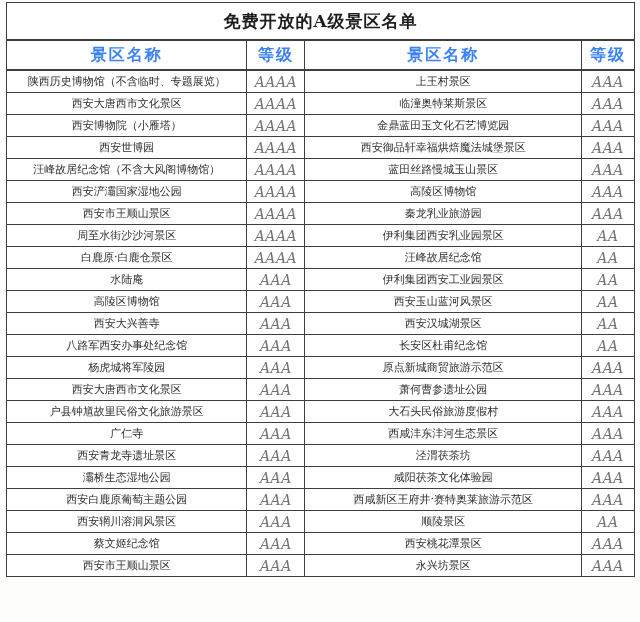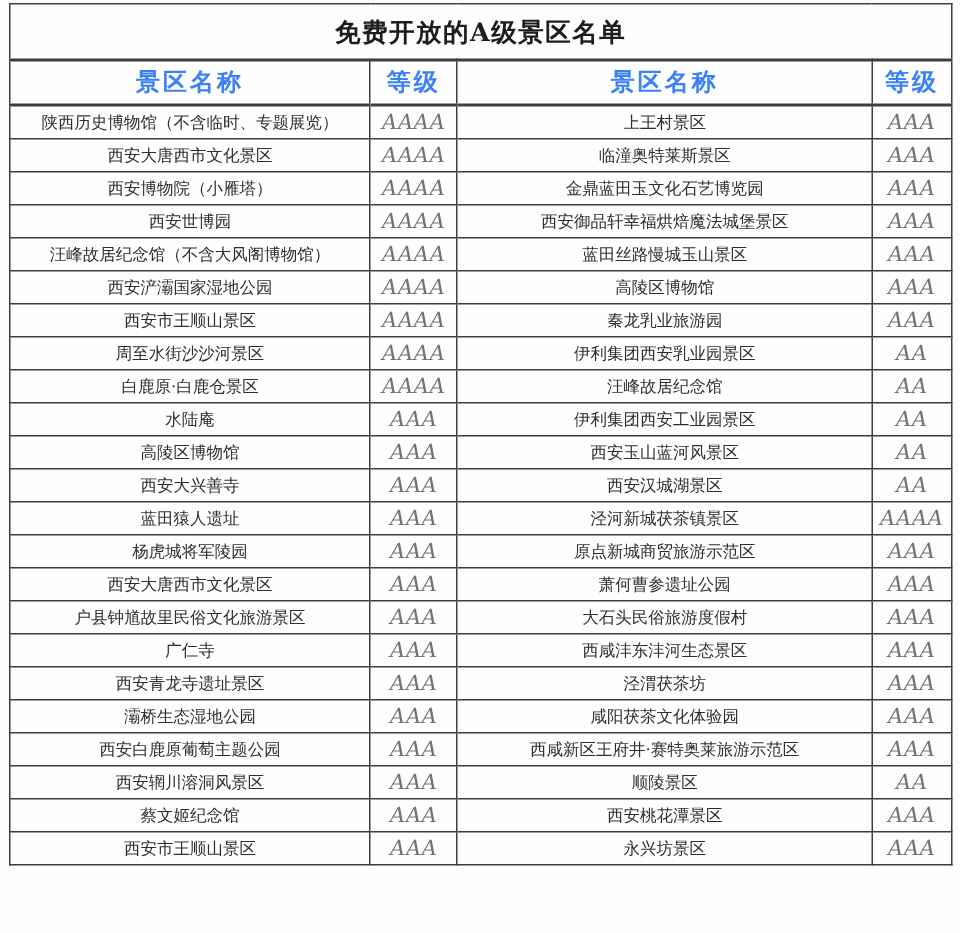--- a/index.html
+++ b/index.html
@@ -168,27 +168,27 @@
     <td class="grade">AA</td>
   </tr>
 
   <tr class="data-row">
     <td class="name">西安大兴善寺</td>
     <td class="grade">AAA</td>
     <td class="name">西安汉城湖景区</td>
     <td class="grade">AA</td>
   </tr>
 
-
-  <tr class="data-row">
-    <td class="name">蓝田猿人遗址</td>
-    <td class="grade">AAA</td>
-    <td class="name">泾河新城茯茶镇景区</td>
-    <td class="grade">AAAA</td>
-  </tr>
+  <tr class="data-row">
+    <td class="name">八路军西安办事处纪念馆</td>
+    <td class="grade">AAA</td>
+    <td class="name">长安区杜甫纪念馆</td>
+    <td class="grade">AA</td>
+  </tr>
+
 
   <tr class="data-row">
     <td class="name">杨虎城将军陵园</td>
     <td class="grade">AAA</td>
     <td class="name">原点新城商贸旅游示范区</td>
     <td class="grade">AAA</td>
   </tr>
 
   <tr class="data-row">
     <td class="name">西安大唐西市文化景区</td>

